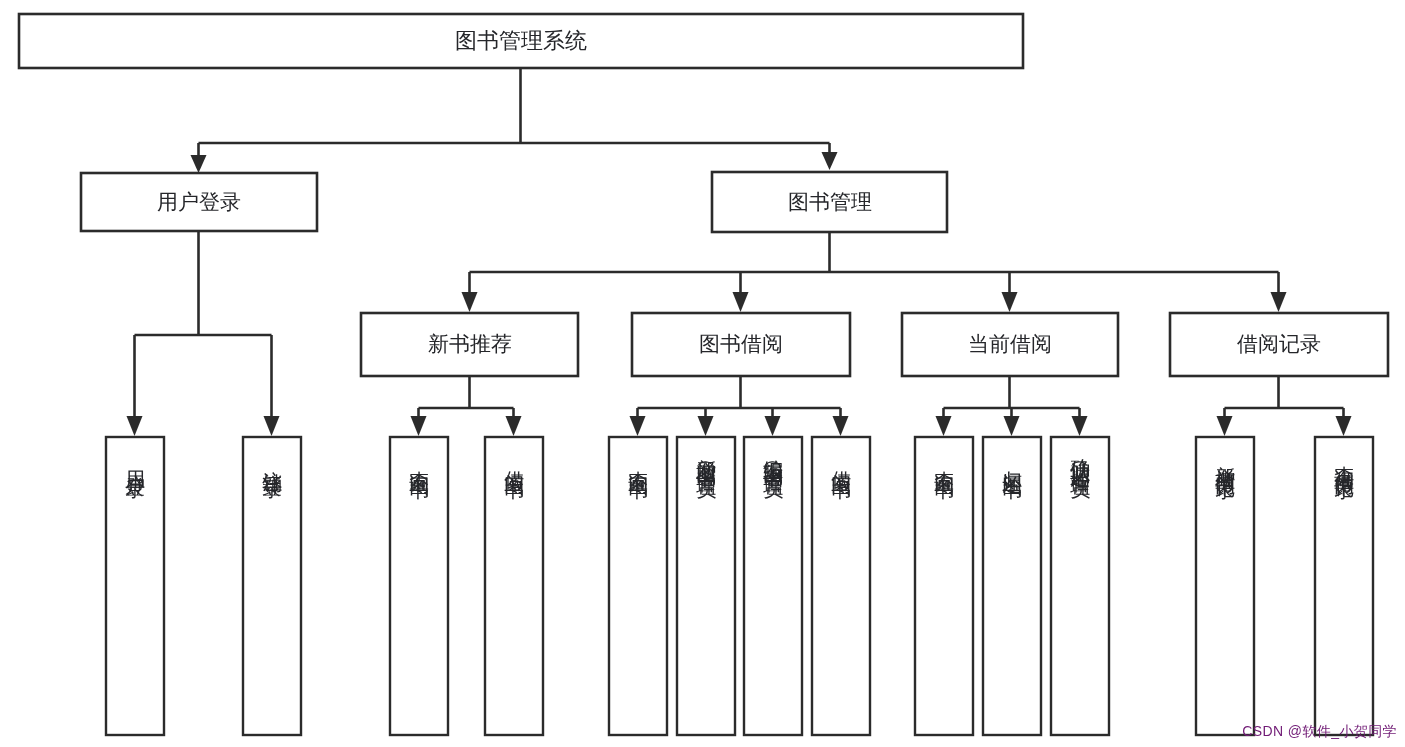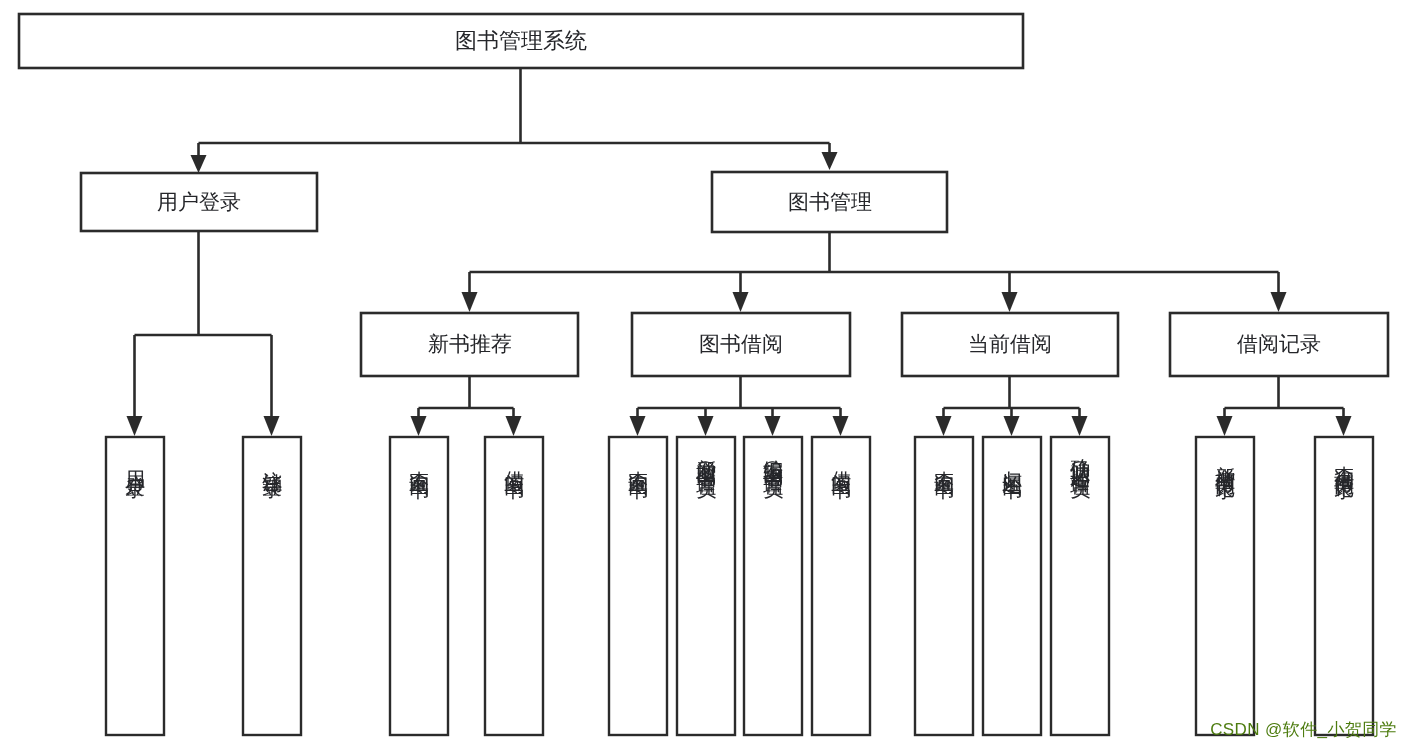--- a/index.html
+++ b/index.html
@@ -75,22 +75,22 @@
     letter-spacing: 3px;
     color: #25262a;
     white-space: nowrap;
     text-align: left;
   }
   .watermark {
     position: absolute;
     right: 8px;
     bottom: 6px;
     font-family: "Liberation Sans", "DejaVu Sans", sans-serif;
-    font-size: 17px;
-    color: #4d7c0f;
+    font-size: 14px;
+    color: #701a75;
     letter-spacing: 0.4px;
     user-select: none;
   }
 </style>
 </head>
 <body>
 
 <div id="diagram-root">
 
   <svg id="tree-svg" viewBox="0 0 1405 747">

